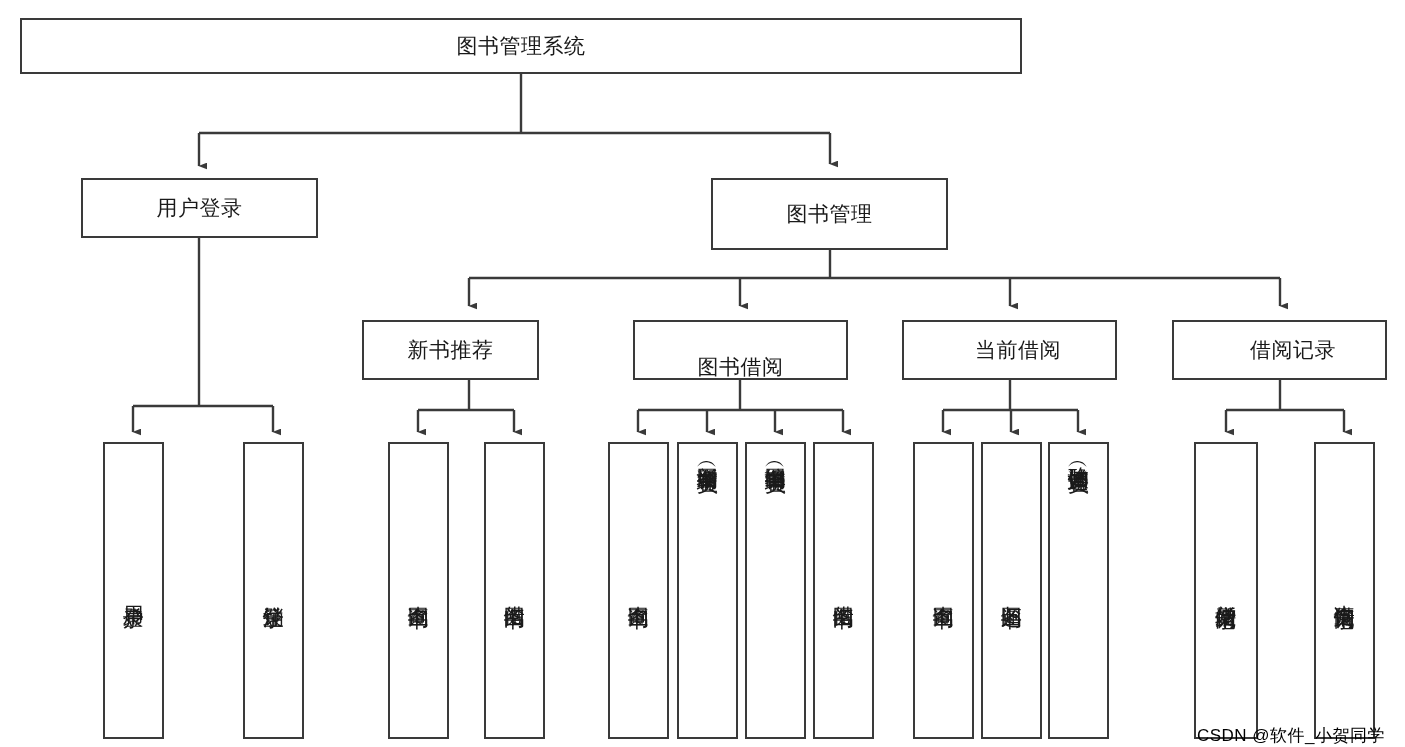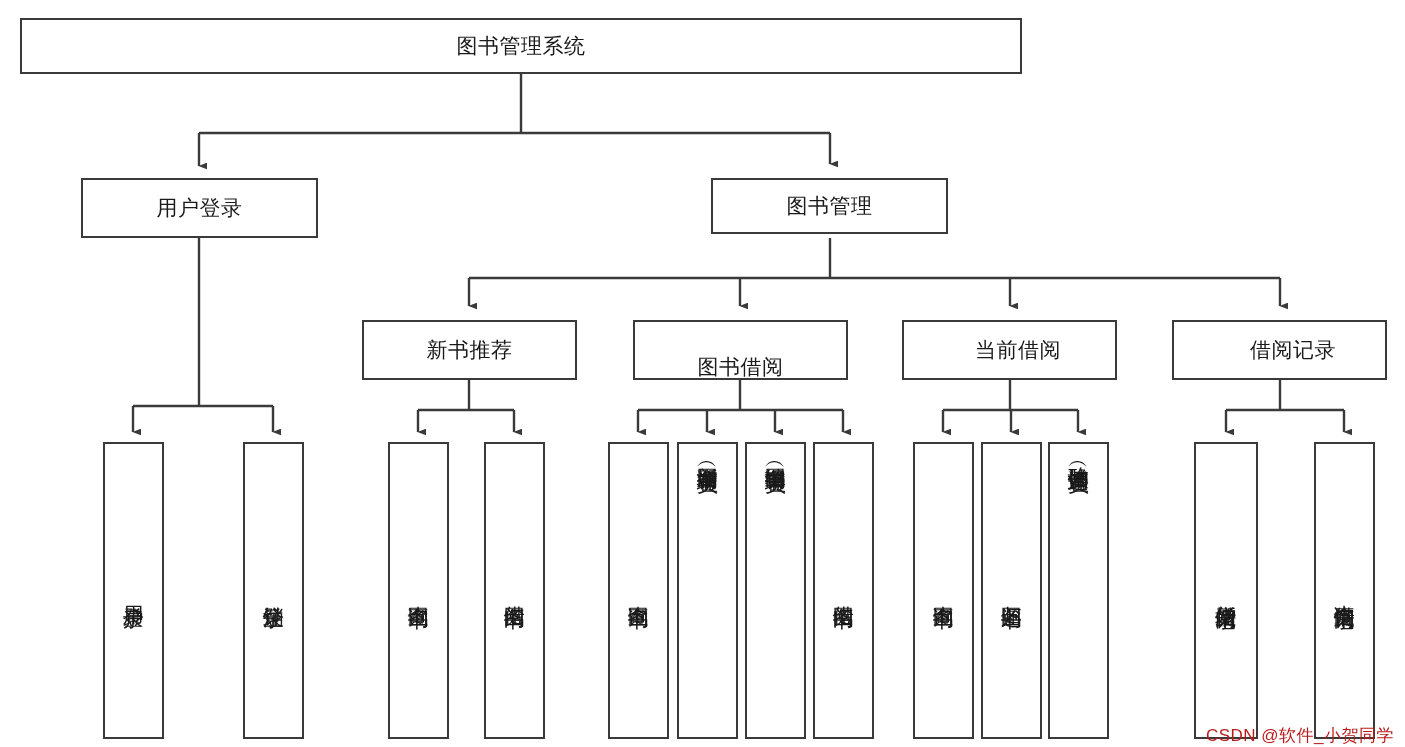--- a/index.html
+++ b/index.html
@@ -60,24 +60,24 @@
   svg#connectors {
     position: absolute;
     left: 0;
     top: 0;
     width: 1405px;
     height: 747px;
     pointer-events: none;
   }
   .watermark {
     position: absolute;
-    right: 11px;
+    right: 20px;
     bottom: 6px;
     font-size: 17px;
-    color: #b91c1c;
+    color: #000000;
     white-space: nowrap;
     letter-spacing: 0.5px;
   }
 </style>
 </head>
 <body>
 
 <div id="diagram-root">
 
   <svg id="connectors" viewBox="0 0 1405 747">
@@ -131,25 +131,25 @@
   </svg>
 
   <div class="node-box" style="left:20px; top:12px; width:1002px; height:56px;">
     <span class="node-label-h">图书管理系统</span>
   </div>
 
   <div class="node-box" style="left:81px; top:172px; width:237px; height:60px;">
     <span class="node-label-h">用户登录</span>
   </div>
 
-  <div class="node-box" style="left:711px; top:172px; width:237px; height:56px;">
+  <div class="node-box" style="left:711px; top:172px; width:237px; height:72px;">
     <span class="node-label-h">图书管理</span>
   </div>
 
-  <div class="node-box" style="left:362px; top:314px; width:215px; height:60px;">
+  <div class="node-box" style="left:362px; top:314px; width:177px; height:60px;">
     <span class="node-label-h">新书推荐</span>
   </div>
 
   <div class="node-box" style="left:633px; top:314px; width:215px; height:60px;align-items:flex-end;">
     <span class="node-label-h">图书借阅</span>
   </div>
 
   <div class="node-box" style="left:902px; top:314px; width:215px; height:60px;padding-left:17px;">
     <span class="node-label-h">当前借阅</span>
   </div>

